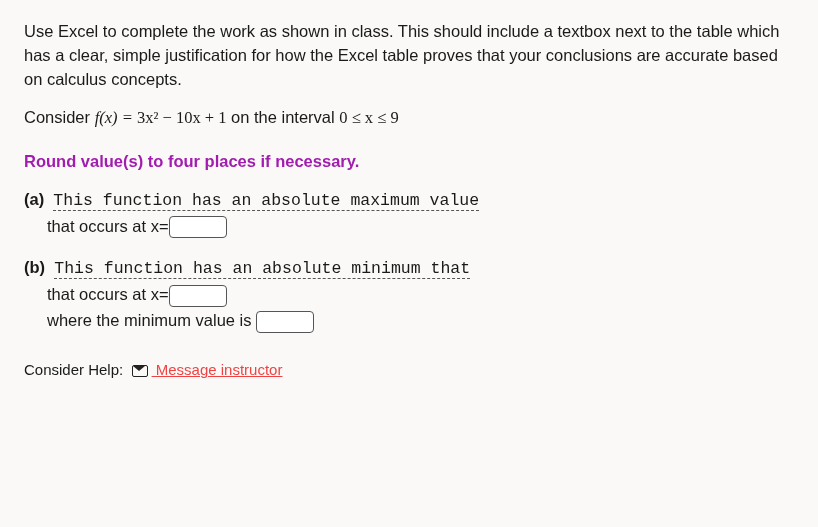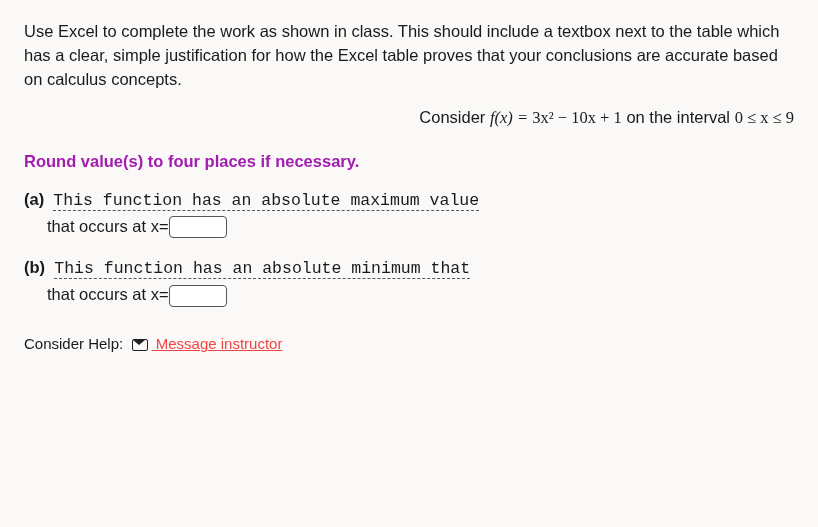--- a/index.html
+++ b/index.html
@@ -8,21 +8,21 @@
     width: 818px;
     height: 527px;
     box-sizing: border-box;
     font-family: Arial, Helvetica, sans-serif;
     font-size: 16.5px;
     color: #1a1a1a;
     background: #faf9f7;
     line-height: 1.45;
   }
   .instructions { font-weight: 400; margin-bottom: 14px; }
-  .consider { margin-bottom: 20px; text-align: right; }
+  .consider { margin-bottom: 20px; }
   .math { font-family: 'Cambria Math', 'Times New Roman', serif; font-style: italic; }
   .mathn { font-family: 'Cambria Math', 'Times New Roman', serif; font-style: normal; }
   .round-note { color: #a21caf; font-weight: 700; margin-bottom: 14px; }
   .part { margin-bottom: 18px; }
   .part-label { font-weight: 700; }
   .sub { margin-left: 23px; margin-top: 2px; }
   .ibox {
     display: inline-block;
     border: 1px solid #555;
     border-radius: 4px;
@@ -80,18 +80,21 @@
     <span>that occurs at x=</span><input class="ibox" value="" style="">
   </div>
 </div>
 
 <div class="part">
   <span class="part-label">(b)</span>
   <span>&nbsp;<span class="underline-dash">This function has an absolute minimum that</span></span>
   <div class="sub">
     <span>that occurs at x=</span><input class="ibox" value="" style="">
   </div>
+  <div class="sub">
+    <span>where the minimum value is </span><input class="ibox" value="" style="">
+  </div>
 </div>
 
 <div class="help-row">
   <span>Consider Help:</span>
   &nbsp;<span class="mail-icon"></span><span class="mlink"> Message instructor</span>
 </div>
 
 </body></html>

